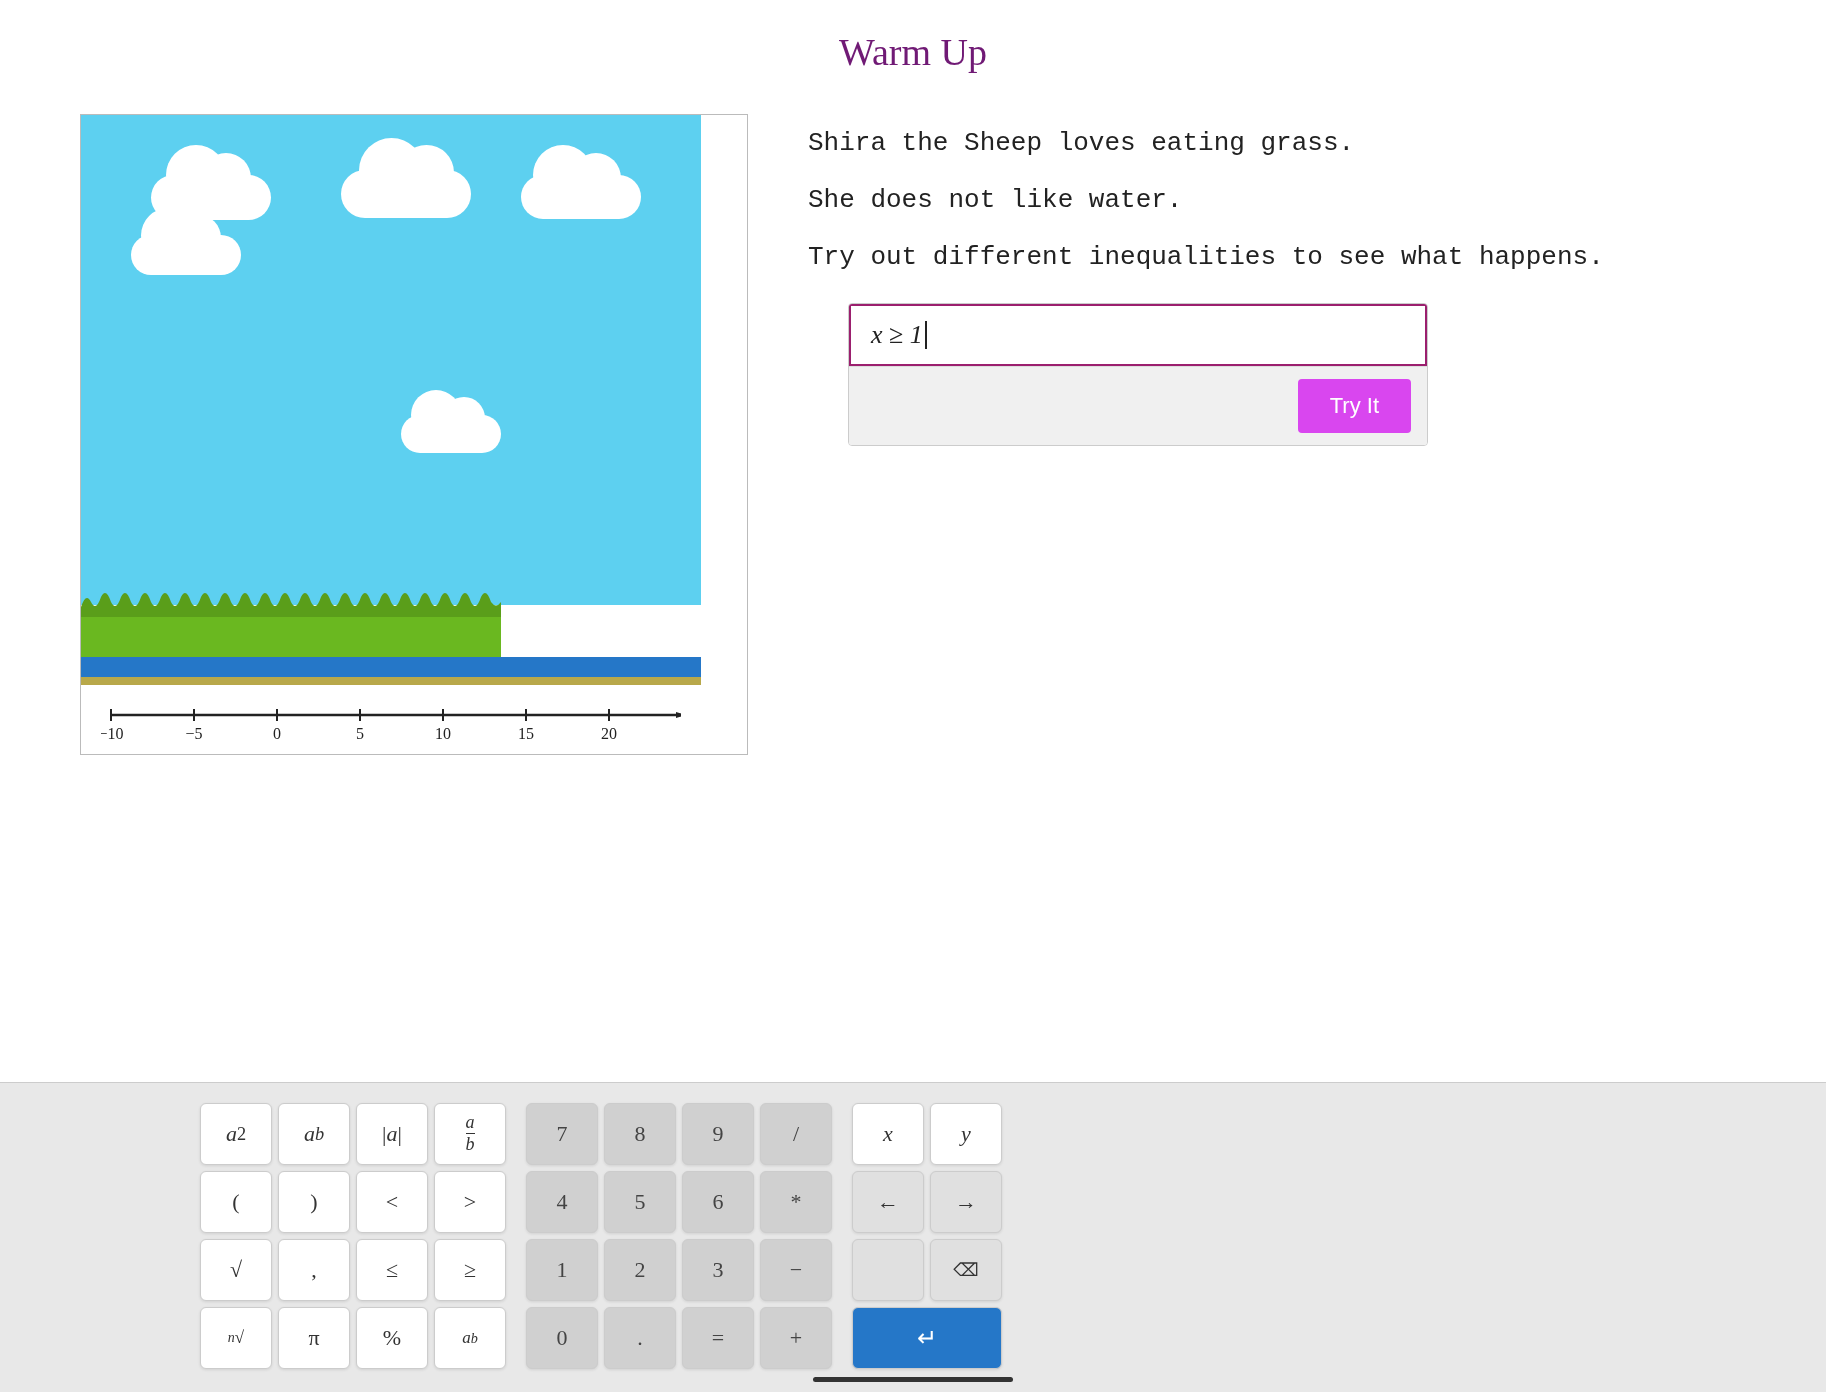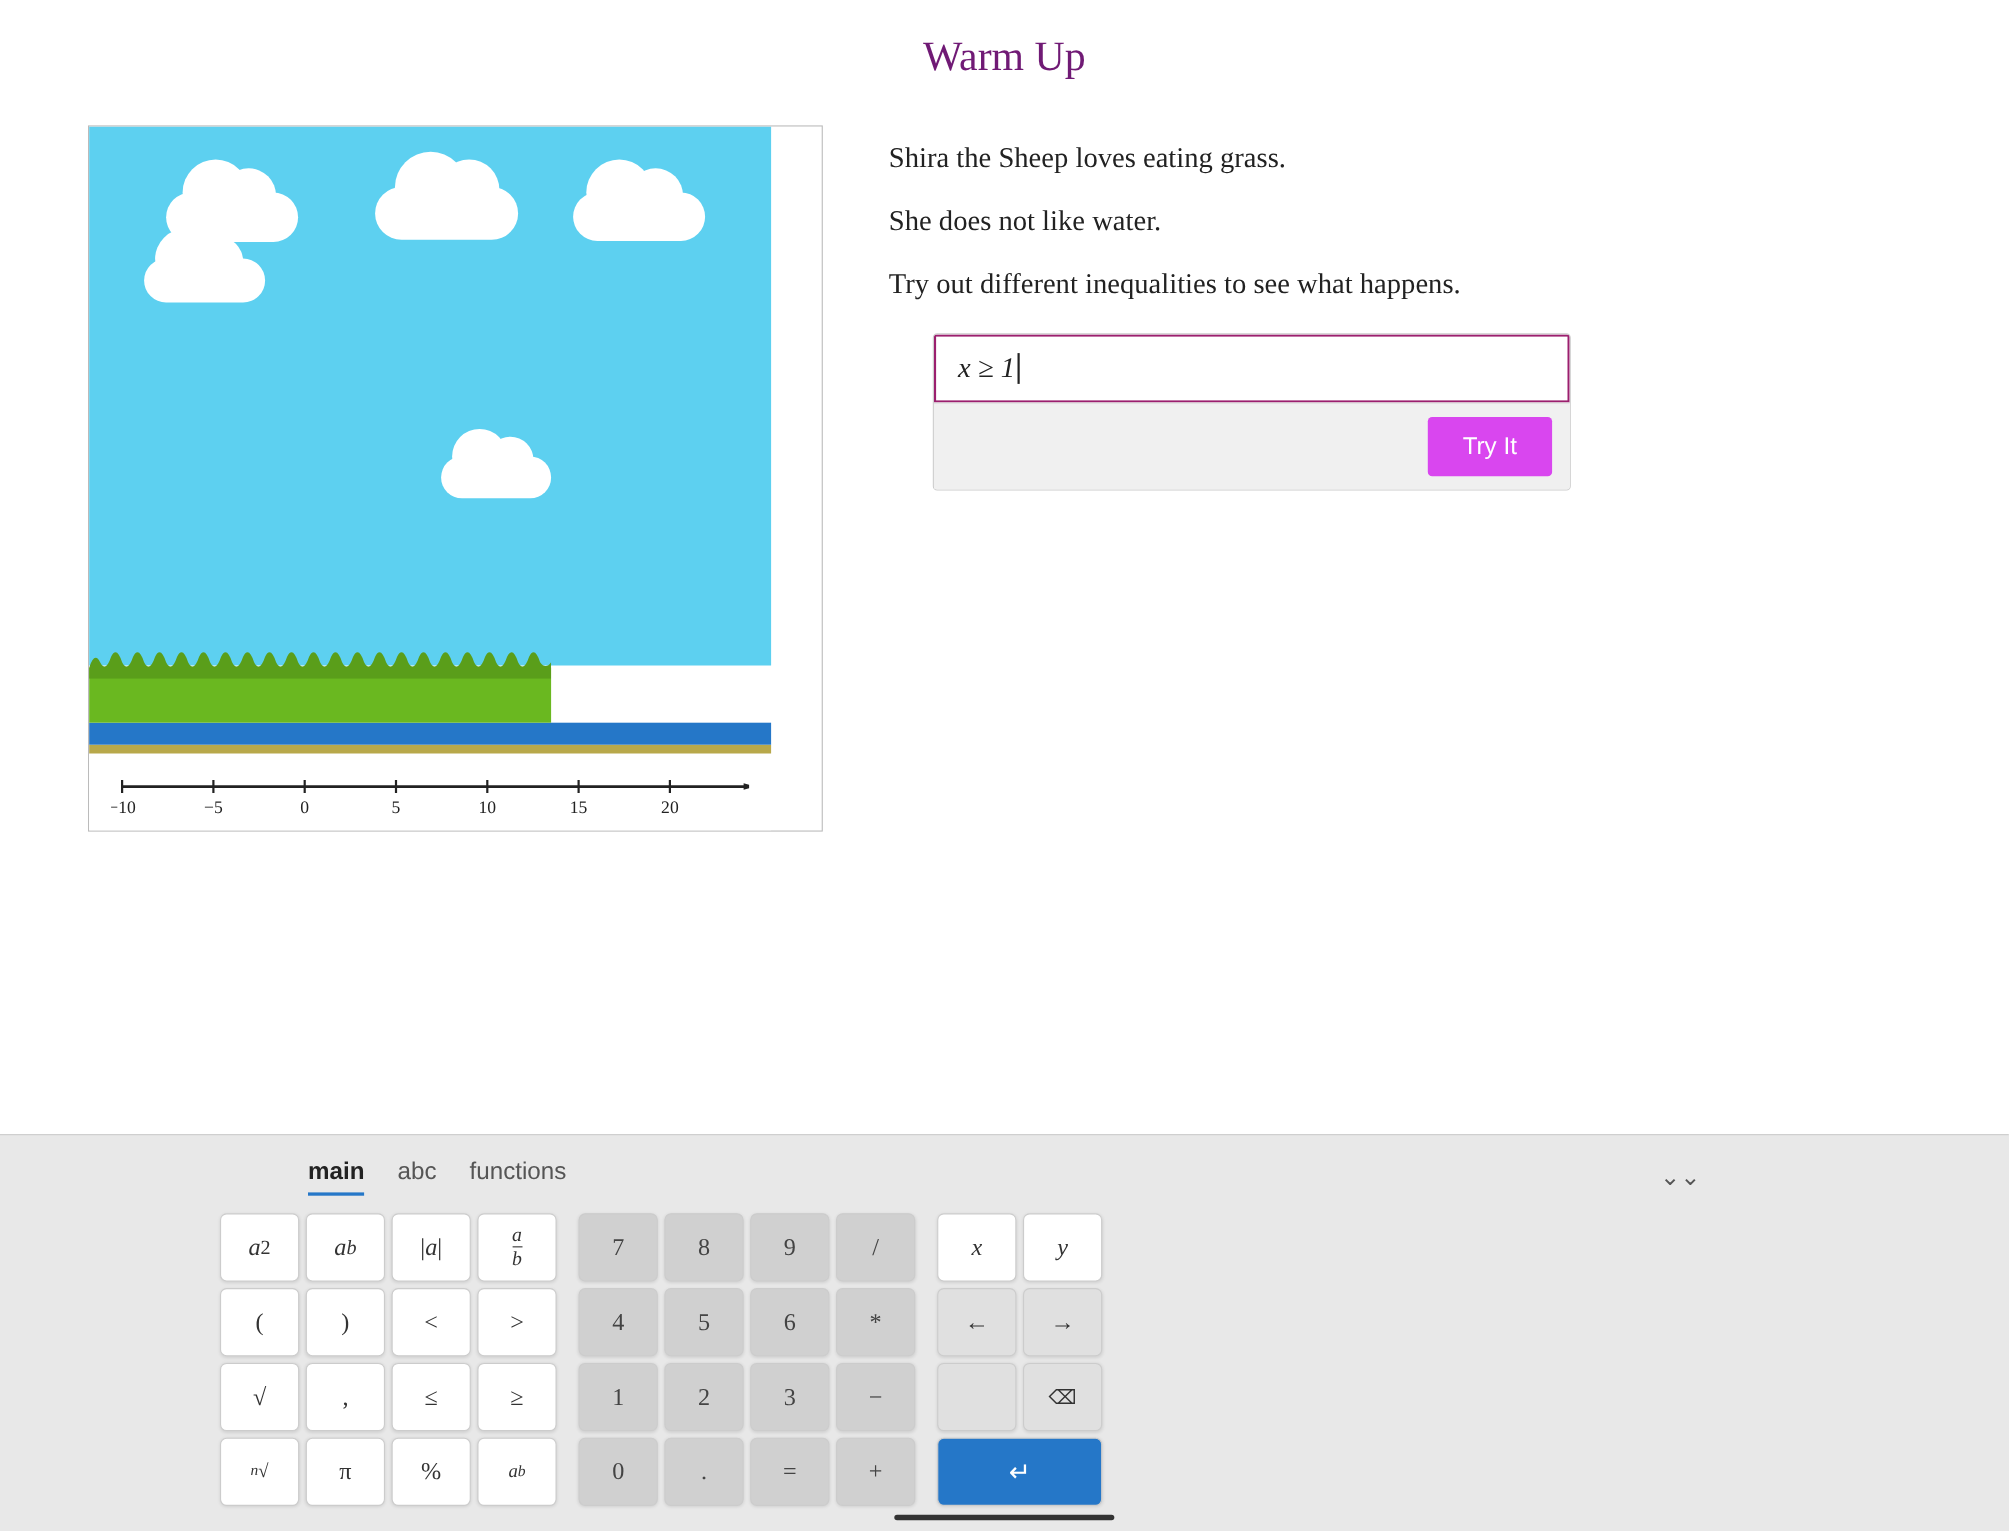--- a/index.html
+++ b/index.html
@@ -81,20 +81,21 @@
     .right-panel {
       flex: 1;
       padding-top: 10px;
     }
 
     .description-text {
       font-size: 26px;
       color: #222;
       line-height: 1.5;
       margin-bottom: 26px;
+      font-family: Liberation Mono, monospace;
     }
 
     .description-text p {
       margin-bottom: 18px;
     }
 
     
     .input-container {
       border: 1px solid #ccc;
       border-radius: 4px;
@@ -423,28 +424,20 @@
       <div class="button-row">
         <button class="try-it-button">Try It</button>
       </div>
     </div>
   </div>
 
 </div>
 
 <div class="keyboard-section">
 
-  <div class="keyboard-tabs">
-    <div class="kb-tabs-left">
-      <span class="kb-tab active">main</span>
-      <span class="kb-tab">abc</span>
-      <span class="kb-tab">functions</span>
-    </div>
-    <button class="kb-collapse-btn" title="Collapse keyboard">⌄⌄</button>
-  </div>
 
   <div class="keyboard-grid">
 
     <div class="kb-group">
       <div class="kb-row">
         <button class="kb-key">
             <i>a</i>
             <sup>2</sup>
           </button>
         <button class="kb-key">

